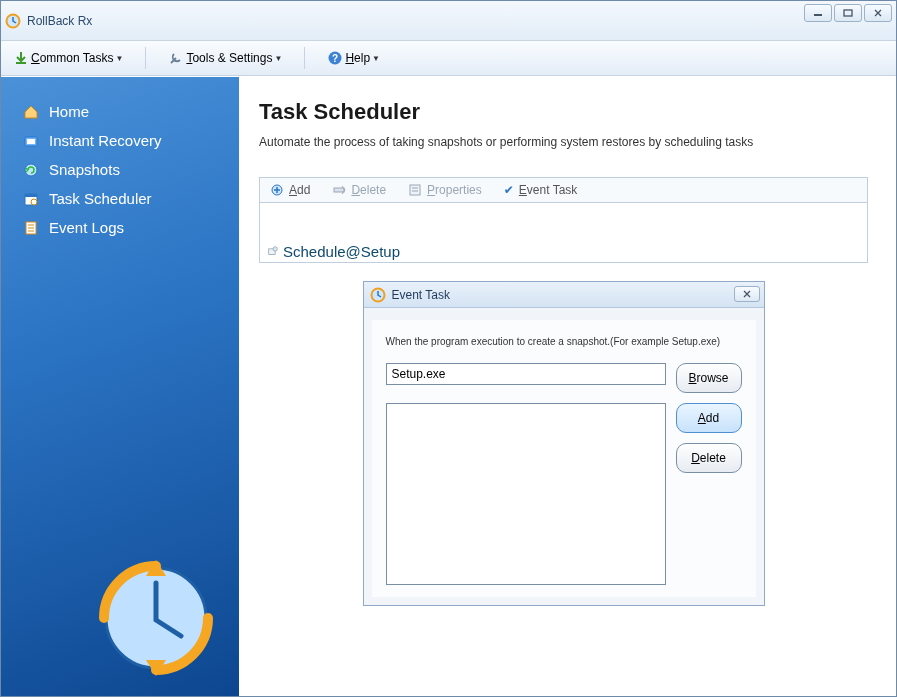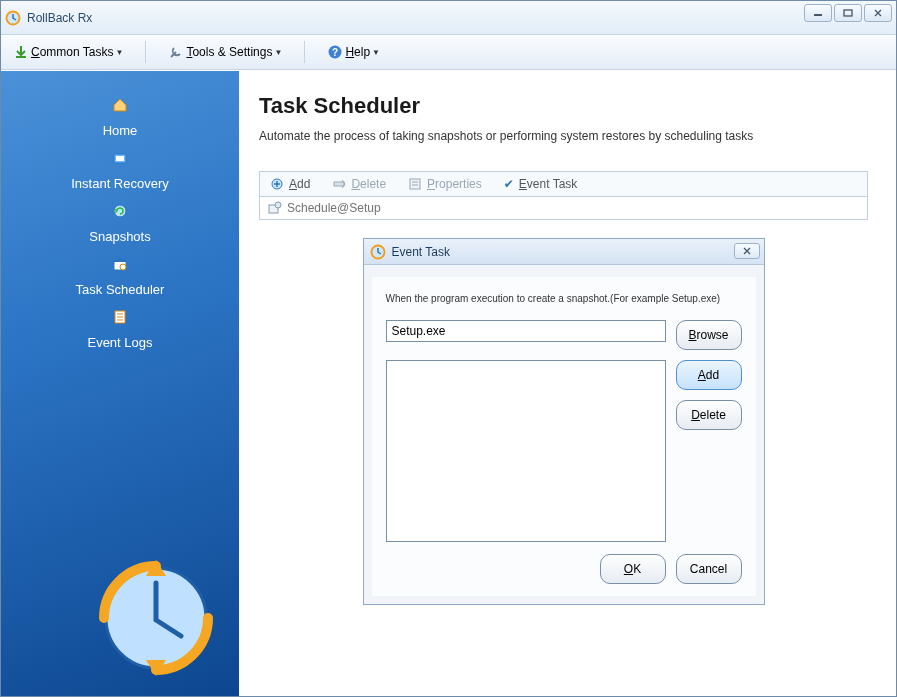--- a/index.html
+++ b/index.html
@@ -16,21 +16,21 @@
     width: 897px;
     height: 697px;
     background: #fff;
     border: 1px solid #6d8aa8;
     display: flex;
     flex-direction: column;
     position: relative;
   }
   
   .titlebar {
-    height: 34px;
+    height: 40px;
     background: linear-gradient(#f4f8fc, #e2edf8);
     border-bottom: 1px solid #c8d4e0;
     display: flex;
     align-items: center;
     padding: 4px 4px;
     position: relative;
   }
   .titlebar .app-icon {
     width: 16px; height: 16px;
     margin-right: 6px;
@@ -99,23 +99,22 @@
     background: linear-gradient(160deg, #4a91d8 0%, #2b74c4 40%, #1a5aa6 75%, #0d4690 100%);
     color: #fff;
     padding: 20px 0 0 0;
     position: relative;
   }
   .side-item {
     display: flex;
     align-items: center;
     gap: 10px;
     padding: 6px 22px;
-    font-size: 13px;
+    font-size: 15px;
     cursor: default;
-    flex-direction: column;
   }
   .side-item .icon16 { flex-shrink:0; }
   .clock-logo {
     position: absolute;
     left: 85px;
     bottom: 18px;
     width: 140px;
     height: 130px;
   }
   .content {
@@ -163,22 +162,23 @@
     color:#222;
   }
   .col { padding: 3px 8px; border-right:1px solid #d6dfe9; }
   .col.task { width: 148px; }
   .col.type { width: 120px; }
   .col.desc { flex:1; }
   .col.end { width: 42px; border-right:none;}
   .task-row {
     display:flex;
     height: 22px;
-    font-size:12px;
-    color:#737373;
+    font-size:15px;
+    color:#0c4a6e;
+    margin-top:37px;
   }
   .task-row .col { border-right:none; display:flex; align-items:center; gap:5px;}
   .row-icon { width:14px; height:14px; }
   
   .dialog-area {
     margin-top: 18px;
     display:flex;
     justify-content:center;
   }
   .dialog {
@@ -435,27 +435,19 @@
               <div class="rightcol">
                 <div class="btn primary">
                     <span><span class="u">A</span>dd</span>
                   </div>
                 <div class="btn">
                     <span><span class="u">D</span>elete</span>
                   </div>
               </div>
             </div>
 
-            <div class="dlg-footer">
-              <div class="btn">
-                  <span><span class="u">O</span>K</span>
-                </div>
-              <div class="btn">
-                  <span>Cancel</span>
-                </div>
-            </div>
           </div>
         </div>
       </div>
 
     </div>
   </div>
 </div>
 
 </body></html>

